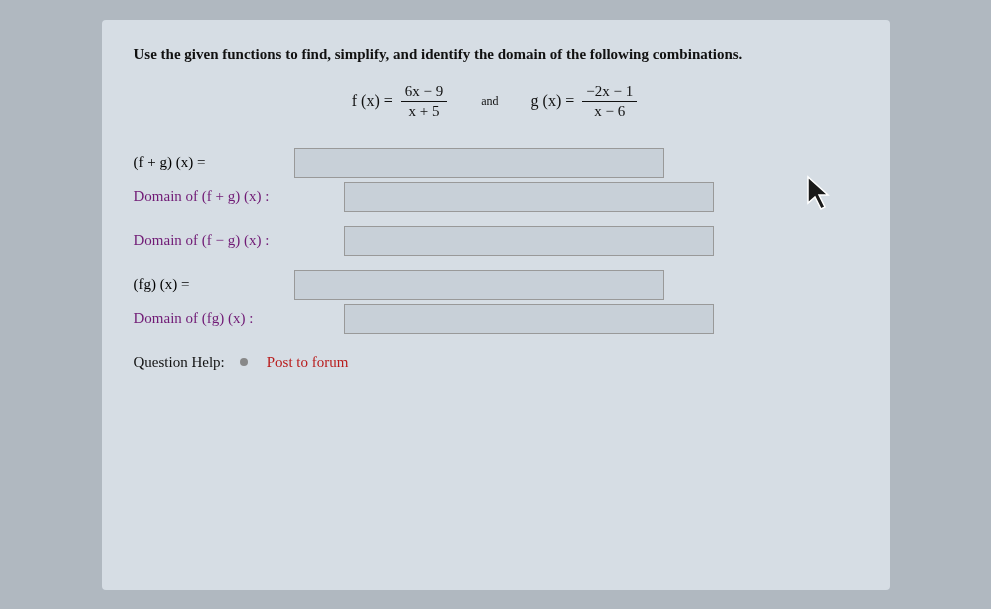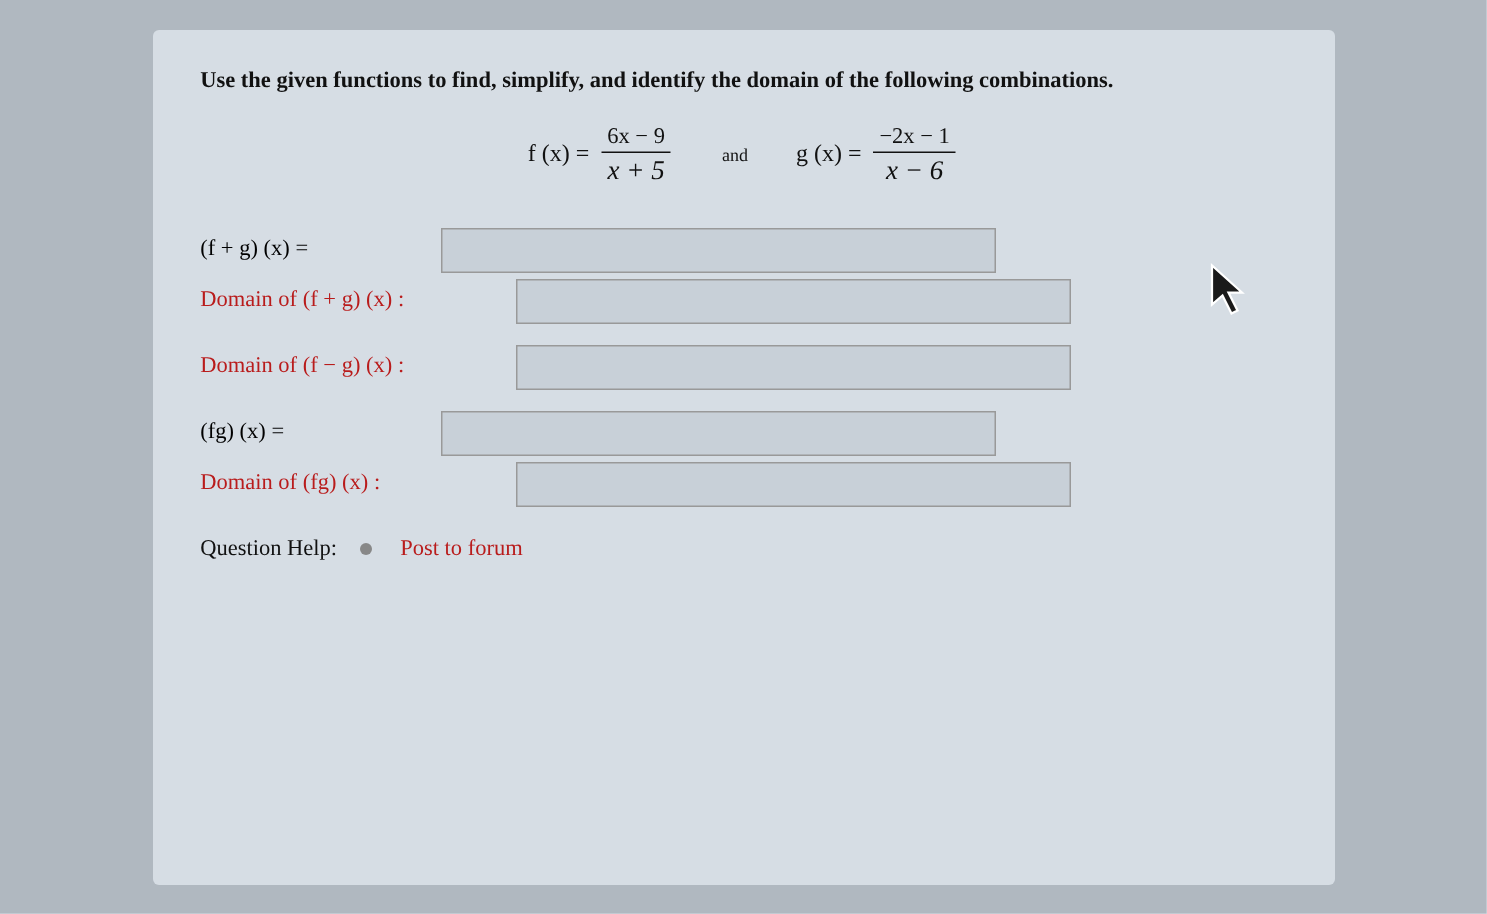--- a/index.html
+++ b/index.html
@@ -57,22 +57,21 @@
 
     .fraction .numerator {
       border-bottom: 1.5px solid #111;
       padding: 0 4px 1px 4px;
       font-size: 15px;
       text-align: right;
     }
 
     .fraction .denominator {
       padding: 1px 4px 0 4px;
-      font-size: 18px;
-      font-style: italic;
+      font-size: 15px;
     }
 
     .and-text {
       font-size: 12px;
       font-style: normal;
     }
 
     .section {
       margin-bottom: 14px;
     }
@@ -96,21 +95,21 @@
       height: 30px;
       width: 370px;
       outline: none;
       font-size: 14px;
       padding: 2px 6px;
       color: #111;
     }
 
     .domain-label {
       font-size: 15px;
-      color: #b91c1c;
+      color: #701a75;
       white-space: nowrap;
       min-width: 210px;
     }
 
     .question-help {
       margin-top: 20px;
       font-size: 15px;
       color: #111;
       display: flex;
       align-items: center;

